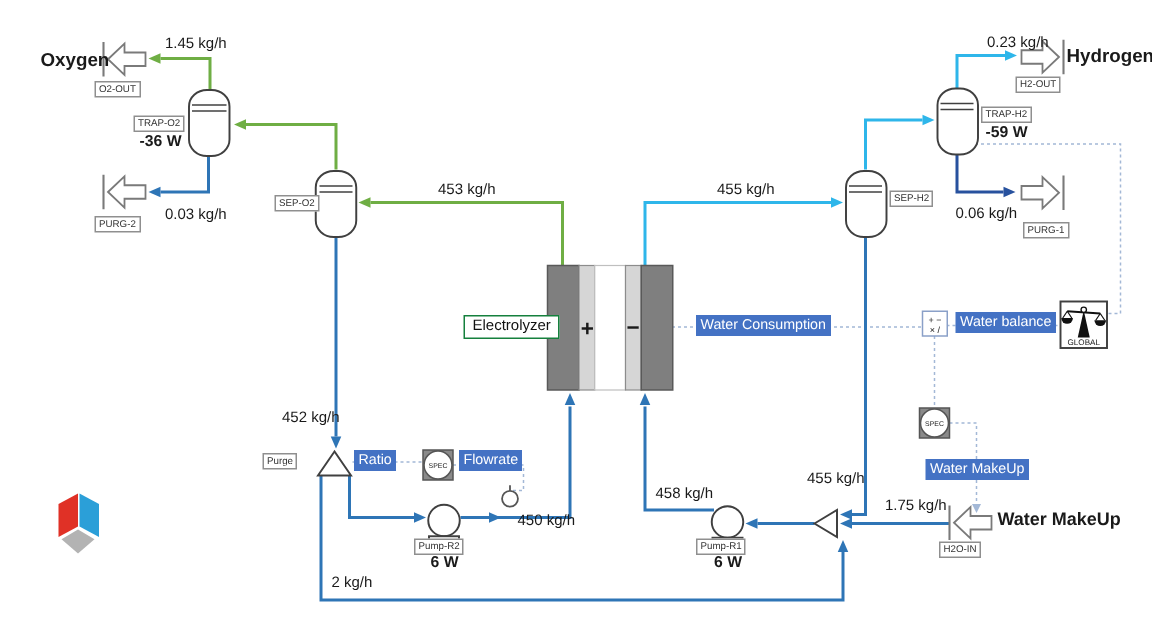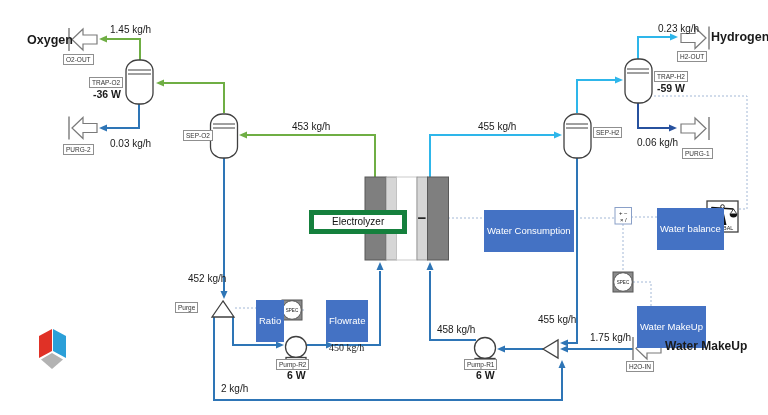--- a/index.html
+++ b/index.html
@@ -6,22 +6,22 @@
   html,body { background:#ffffff; }
   body { font-family:"Liberation Sans", sans-serif; }
   .canvas { position:relative; width:768px; height:415px; background:#fff; overflow:hidden; }
   svg.layer { position:absolute; left:0; top:0; }
 
   .txt { position:absolute; color:#1a1a1a; white-space:nowrap; }
   .flow { font-size:10px; }
   .product { font-weight:bold; font-size:12.5px; }
   .duty { font-weight:bold; font-size:10.5px; }
   .tag { font-size:6.5px; line-height:9px; border:1px solid #8f8f8f; background:#fff; padding:0 2px; color:#333; }
-  .bluelabel { background:var(--spec-label-bg,#4472c4); color:#fff; font-size:9.5px; line-height:12px; padding:15px 3px;margin-left:20px; }
-  .unitlabel { background:#fff; border:5px solid #15803d; font-size:10px; line-height:12px; padding:1px 18px; color:#111; }
+  .bluelabel { background:var(--spec-label-bg,#4472c4); color:#fff; font-size:9.5px; line-height:12px; padding:1px 3px; }
+  .unitlabel { background:#fff; border:1px solid #15803d; font-size:10px; line-height:12px; padding:1px 5px; color:#111; }
   .logotext { font-size:23px; color:#8a8a8a; letter-spacing:1px; }
 
   .s-o2  { stroke:var(--o2-stream,#6fae44);    stroke-width:2; fill:none; }
   .s-h2  { stroke:var(--h2-stream,#2eb6ea);    stroke-width:2; fill:none; }
   .s-liq { stroke:var(--liquid-stream,#2e75b6);stroke-width:2; fill:none; }
   .s-prg { stroke:var(--purge-stream,#27519e); stroke-width:2; fill:none; }
   .a-o2  { fill:var(--o2-stream,#6fae44); }
   .a-h2  { fill:var(--h2-stream,#2eb6ea); }
   .a-liq { fill:var(--liquid-stream,#2e75b6); }
   .a-prg { fill:var(--purge-stream,#27519e); }
@@ -234,21 +234,21 @@
 <div class="txt tag" style="left:89px; top:77px;">TRAP-O2</div>
 <div class="txt duty" style="left:93px; top:88px;">-36 W</div>
 <div class="txt flow" style="left:110px; top:138px;">0.03 kg/h</div>
 <div class="txt tag" style="left:63px; top:144px;">PURG-2</div>
 <div class="txt tag" style="left:183px; top:130px;">SEP-O2</div>
 <div class="txt flow" style="left:292px; top:121px;text-align:center;">453 kg/h</div>
 <div class="txt flow" style="left:188px; top:273px;">452 kg/h</div>
 <div class="txt tag" style="left:175px; top:302px;">Purge</div>
 <div class="txt bluelabel" style="left:236px; top:300px;">Ratio</div>
 <div class="txt bluelabel" style="left:306px; top:300px;">Flowrate</div>
-<div class="txt flow" style="left:329px; top:342px;font-family:Liberation Serif, serif;">450 kg/h</div>
+<div class="txt flow" style="left:345px; top:342px;">450 kg/h</div>
 <div class="txt tag" style="left:276px; top:359px;">Pump-R2</div>
 <div class="txt duty" style="left:287px; top:369px;">6 W</div>
 <div class="txt flow" style="left:221px; top:383px;">2 kg/h</div>
 <div class="txt unitlabel" style="left:309px; top:210px;">Electrolyzer</div>
 <div class="txt bluelabel" style="left:464px; top:210px;">Water Consumption</div>
 <div class="txt flow" style="left:478px; top:121px;">455 kg/h</div>
 <div class="txt tag" style="left:593px; top:127px;">SEP-H2</div>
 <div class="txt tag" style="left:654px; top:71px;">TRAP-H2</div>
 <div class="txt duty" style="left:657px; top:82px;">-59 W</div>
 <div class="txt flow" style="left:658px; top:23px;text-align:right;">0.23 kg/h</div>

